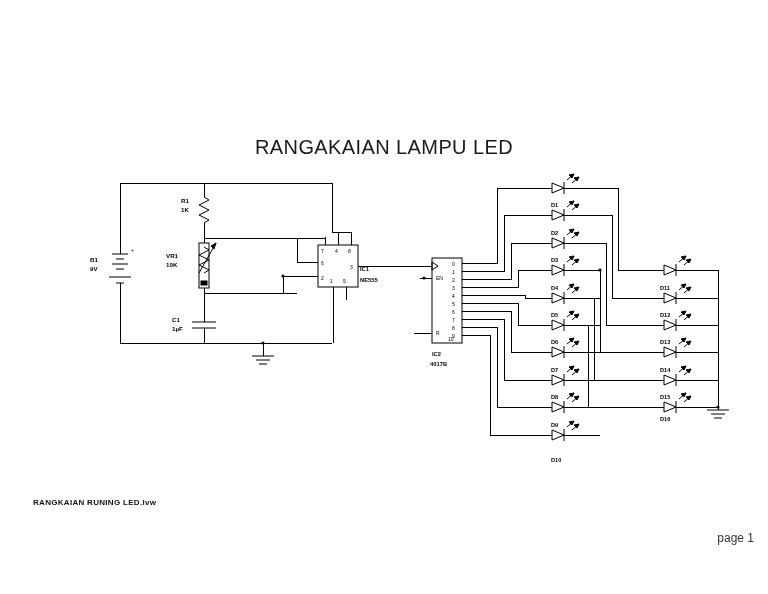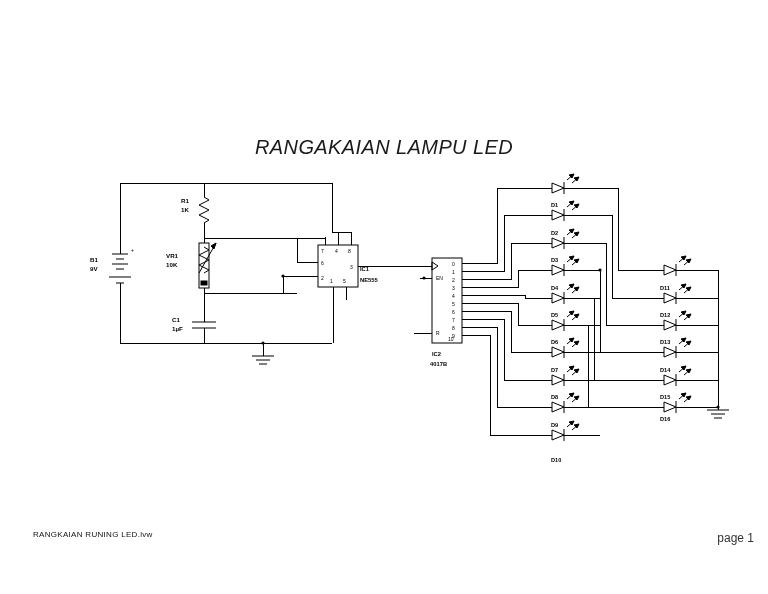--- a/index.html
+++ b/index.html
@@ -33,28 +33,27 @@
     position: absolute;
     left: 0;
     top: 136px;
     width: 768px;
     text-align: center;
     font-size: 20px;
     font-family: "Liberation Sans", sans-serif;
     letter-spacing: 0.4px;
     color: #1a1a1a;
     white-space: nowrap;
-    font-style: italic;
   }
   .footer-left {
     position: absolute;
     left: 33px;
-    top: 530px;
+    top: 498px;
     font-size: 8px;
-    font-weight: normal;
+    font-weight: bold;
     letter-spacing: 0.3px;
     color: #111111;
     white-space: nowrap;
   }
   .footer-right {
     position: absolute;
     right: 14px;
     top: 531px;
     font-size: 12px;
     color: #333333;

